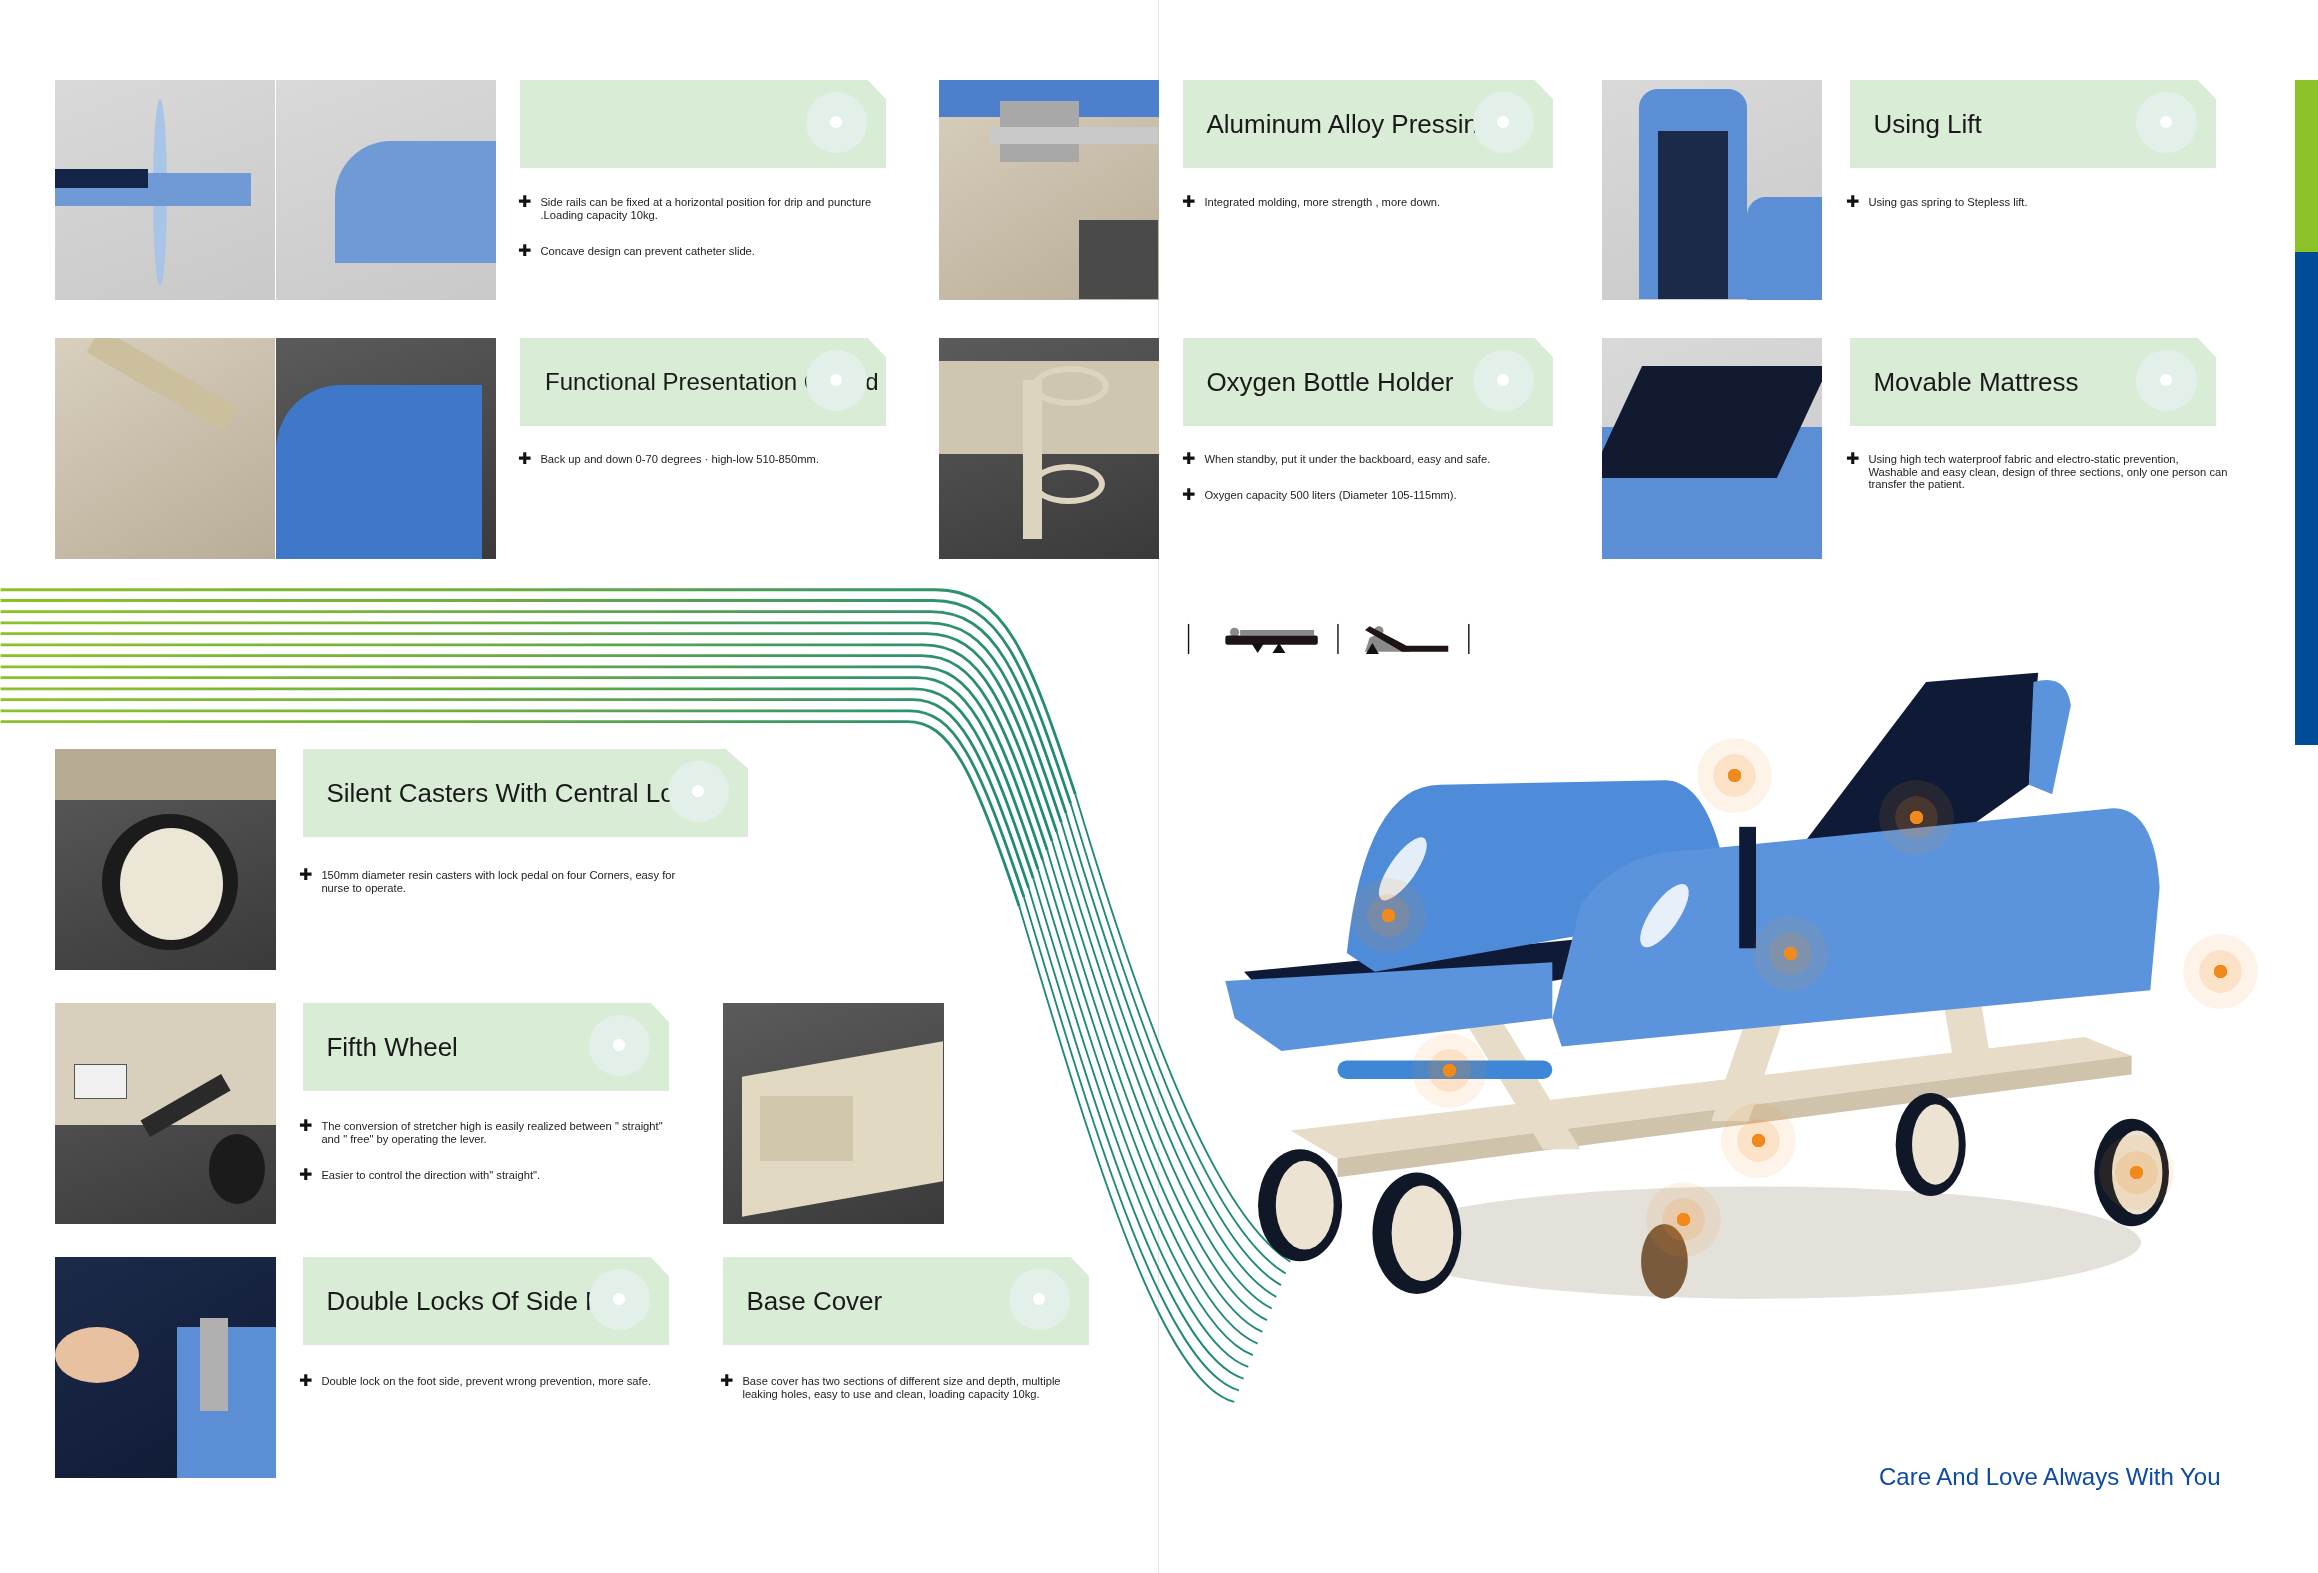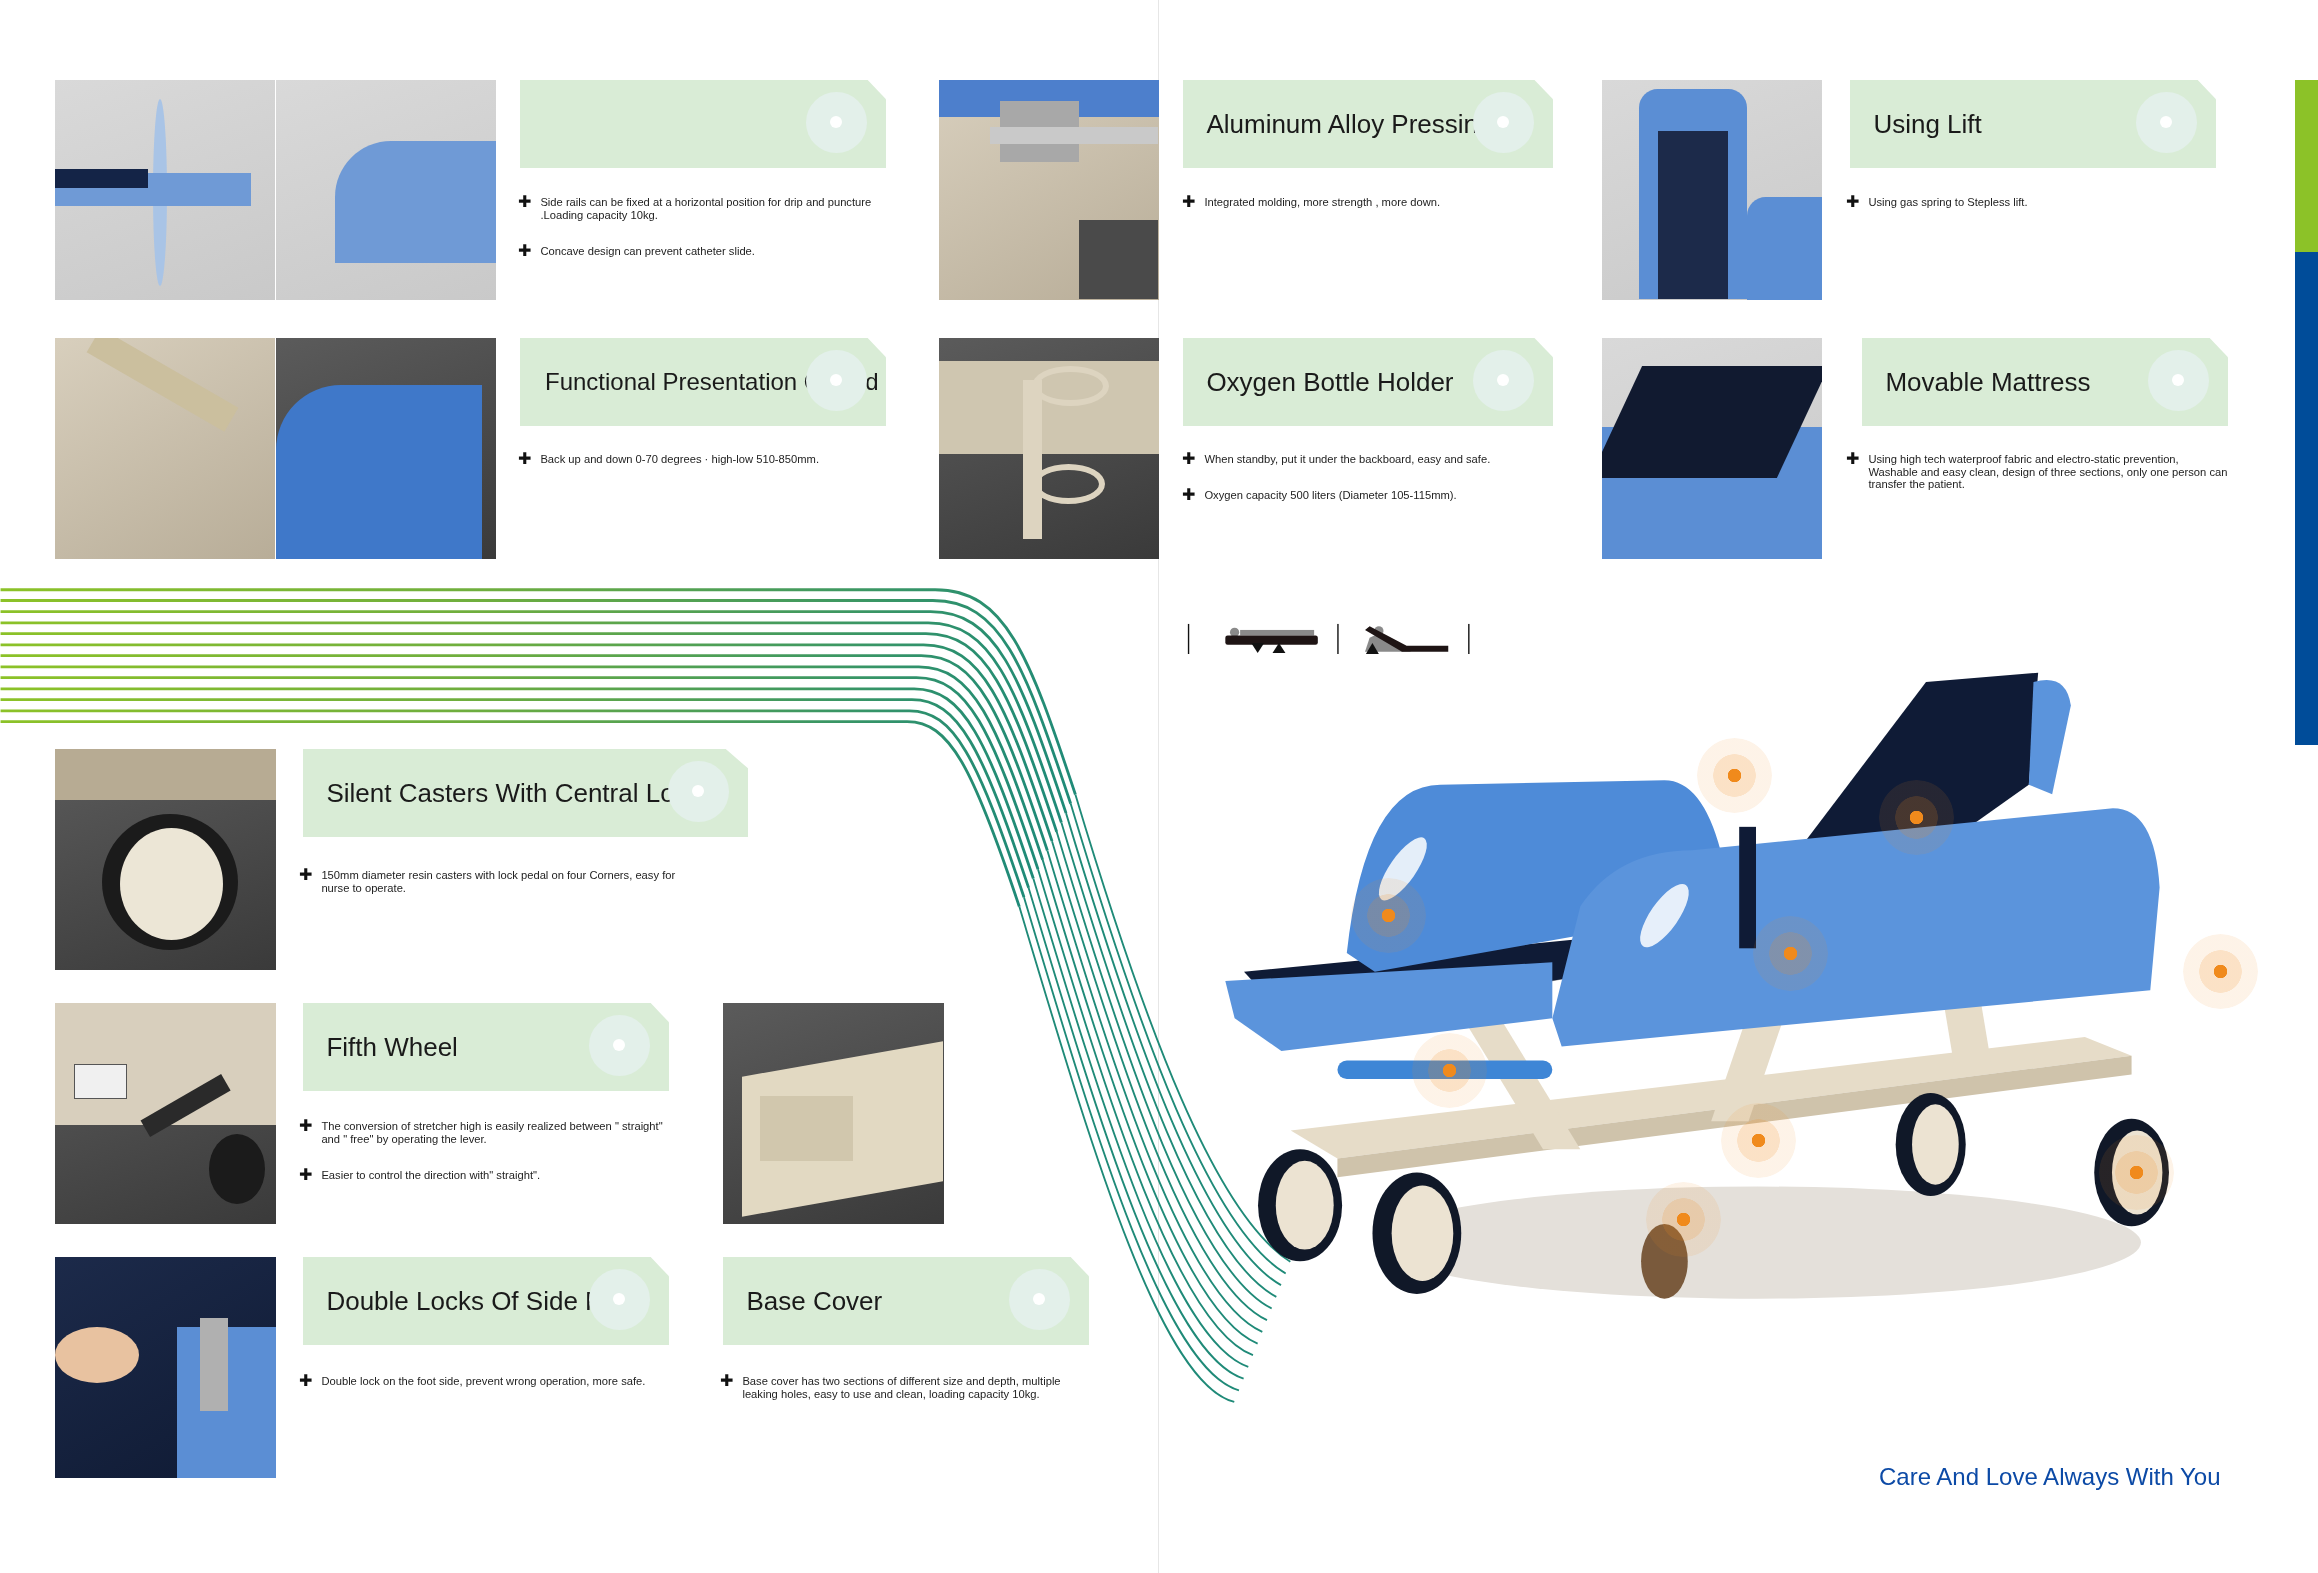--- a/index.html
+++ b/index.html
@@ -181,21 +181,21 @@
 </div>
 <div class="bullets" style="left:1182px;top:453px;width:374px;">
   <div class="bullet"><span class="plus">✚</span><span>When standby, put it under the backboard, easy and safe.</span></div>
   <div class="bullet"><span class="plus">✚</span><span>Oxygen capacity 500 liters (Diameter 105-115mm).</span></div>
 </div>
 
 <div class="photo ph-grey" style="left:1602px;top:338px;width:220px;height:221px;">
   <div class="ph-shape" style="left:0;top:89px;width:220px;height:132px;background:#5b8ed4;"></div>
   <div class="ph-shape" style="left:14px;top:28px;width:187px;height:112px;transform:skewX(-25deg);background:#111a30;"></div>
 </div>
-<div class="callout" style="left:1850px;top:338px;width:366px;margin-left:12px;">
+<div class="callout" style="left:1850px;top:338px;width:366px;">
   <span class="tail"></span>
   <span class="title">Movable Mattress</span>
   <span class="ring">
       <span class="dot"></span>
     </span>
 </div>
 <div class="bullets" style="left:1846px;top:453px;width:383px;">
   <div class="bullet"><span class="plus">✚</span><span>Using high tech waterproof fabric and electro-static prevention, Washable and easy clean, design of three sections, only one person can transfer the patient.</span></div>
 </div>
 
@@ -244,21 +244,21 @@
   <div class="ph-shape" style="left:0;top:70px;width:84px;height:56px;border-radius:50%;background:#e8c2a0;"></div>
 </div>
 <div class="callout" style="left:303px;top:1257px;width:366px;">
   <span class="tail"></span>
   <span class="title">Double Locks Of Side Rails</span>
   <span class="ring">
       <span class="dot"></span>
     </span>
 </div>
 <div class="bullets" style="left:299px;top:1375px;width:374px;">
-  <div class="bullet"><span class="plus">✚</span><span>Double lock on the foot side, prevent wrong operation, more safe.</span></div>
+  <div class="bullet"><span class="plus">✚</span><span>Double lock on the foot side, prevent wrong prevention, more safe.</span></div>
 </div>
 
 <div class="callout" style="left:723px;top:1257px;width:366px;">
   <span class="title">Base Cover</span>
   <span class="ring">
       <span class="dot"></span>
     </span>
 </div>
 <div class="bullets" style="left:720px;top:1375px;width:374px;">
   <div class="bullet"><span class="plus">✚</span><span>Base cover has two sections of different size and depth, multiple leaking holes, easy to use and clean, loading capacity 10kg.</span></div>

